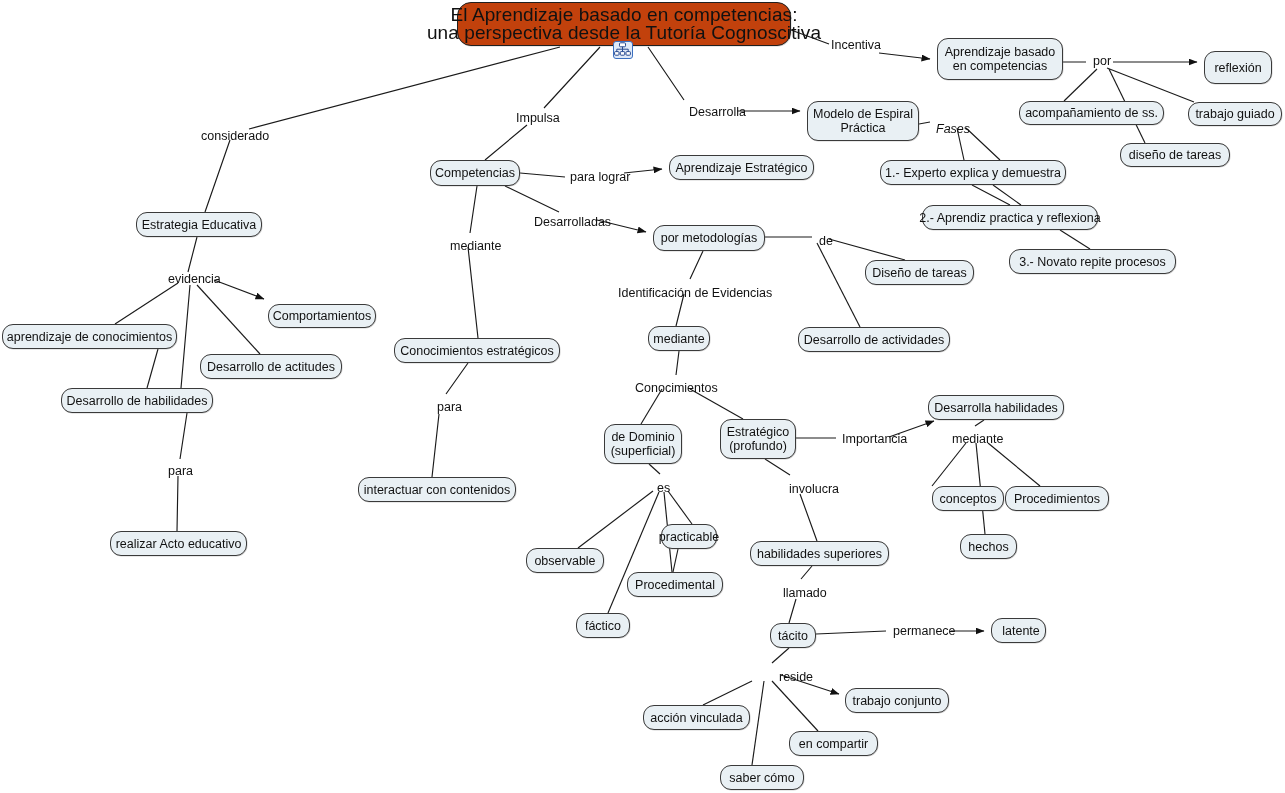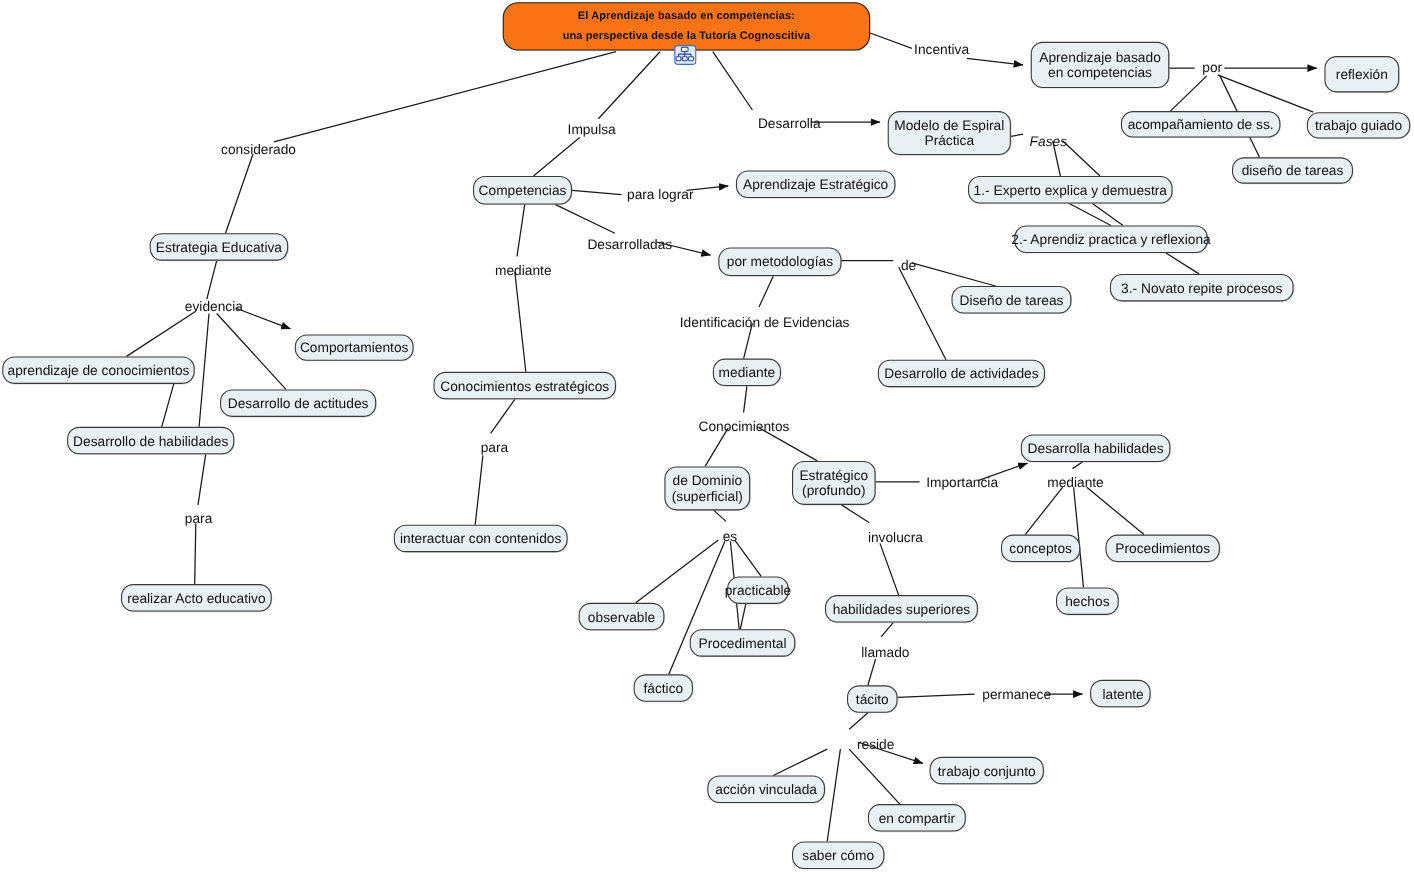--- a/index.html
+++ b/index.html
@@ -39,25 +39,25 @@
     text-align: center;
     display: flex;
     align-items: center;
     justify-content: center;
     padding: 2px 7px;
     white-space: pre;
     z-index: 3;
     box-shadow: 0.5px 0.5px 0 rgba(120,120,120,0.35);
   }
   .node.root {
-    background: #f97316;
+    background: #c2410c;
     border: 1.5px solid #1f1f1f;
     border-radius: 14px;
-    font-weight: bold;
-    font-size: 10px;
+    font-weight: normal;
+    font-size: 19px;
     line-height: 18px;
     letter-spacing: 0.1px;
   }
   .linklabel {
     position: absolute;
     color: #111111;
     font-size: 12.5px;
     line-height: 14px;
     white-space: pre;
     background: transparent;
@@ -163,21 +163,21 @@
       <div class="node" style="left: 865px; top: 260px; width: 109px; height: 25px;">Diseño de tareas</div>
       <div class="node" style="left: 798px; top: 327px; width: 152px; height: 25px;">Desarrollo de actividades</div>
       <div class="node" style="left: 394px; top: 338px; width: 166px; height: 25px;">Conocimientos estratégicos</div>
       <div class="node" style="left: 358px; top: 477px; width: 158px; height: 25px;">interactuar con contenidos</div>
       <div class="node" style="left: 648px; top: 326px; width: 62px; height: 25px;">mediante</div>
       <div class="node" style="left: 604px; top: 424px; width: 78px; height: 40px;">de Dominio
 (superficial)</div>
       <div class="node" style="left: 720px; top: 419px; width: 76px; height: 40px;">Estratégico
 (profundo)</div>
       <div class="node" style="left: 928px; top: 395px; width: 136px; height: 25px;">Desarrolla habilidades</div>
-      <div class="node" style="left: 910px; top: 486px; width: 72px; height: 25px;">conceptos</div>
+      <div class="node" style="left: 932px; top: 486px; width: 72px; height: 25px;">conceptos</div>
       <div class="node" style="left: 1005px; top: 486px; width: 104px; height: 25px;">Procedimientos</div>
       <div class="node" style="left: 960px; top: 534px; width: 57px; height: 25px;">hechos</div>
       <div class="node" style="left: 750px; top: 541px; width: 139px; height: 25px;">habilidades superiores</div>
       <div class="node" style="left: 526px; top: 548px; width: 78px; height: 25px;">observable</div>
       <div class="node" style="left: 661px; top: 524px; width: 56px; height: 25px;">practicable</div>
       <div class="node" style="left: 627px; top: 572px; width: 96px; height: 25px;">Procedimental</div>
       <div class="node" style="left: 576px; top: 613px; width: 54px; height: 25px;">fáctico</div>
       <div class="node" style="left: 770px; top: 623px; width: 46px; height: 25px;">tácito</div>
       <div class="node" style="left: 991px; top: 618px; width: 55px; height: 25px; padding-left: 12px;">latente</div>
       <div class="node" style="left: 845px; top: 688px; width: 104px; height: 25px;">trabajo conjunto</div>

